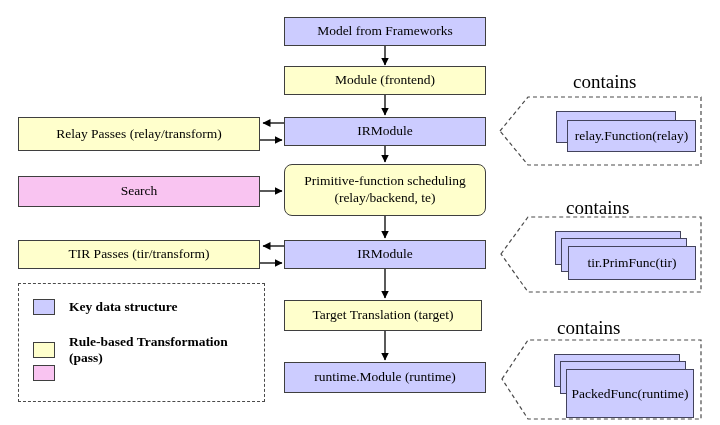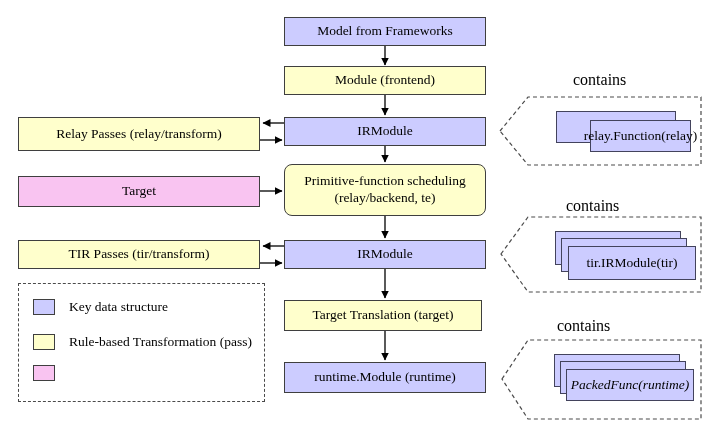--- a/index.html
+++ b/index.html
@@ -49,29 +49,30 @@
   }
   .tile-label {
     display: flex;
     align-items: center;
     justify-content: center;
     text-align: center;
   }
   .contains-label {
     position: absolute;
     z-index: 2;
-    font-size: 16px;
+    font-size: 19px;
   }
   .legend {
     position: absolute;
     left: 18px; top: 283px;
     width: 247px; height: 119px;
     box-sizing: border-box;
     border: 1px dashed #4a4a4a;
     z-index: 2;
+    font-weight: bold;
   }
   .legend-item {
     position: absolute;
     display: flex;
     align-items: center;
   }
   .legend-swatch {
     box-sizing: border-box;
     width: 22px; height: 16px;
     border: 1px solid #3f3f3f;
@@ -122,37 +123,37 @@
 (relay/backend, te)</div>
 
   <div class="node lavender" style="left:284px; top:240px; width:202px; height:29px;">IRModule</div>
 
   <div class="node yellow" style="left:284px; top:300px; width:198px; height:31px;">Target Translation (target)</div>
 
   <div class="node lavender" style="left:284px; top:362px; width:202px; height:31px;">runtime.Module (runtime)</div>
 
   <div class="node yellow" style="left:18px; top:117px; width:242px; height:34px;">Relay Passes (relay/transform)</div>
 
-  <div class="node pink" style="left:18px; top:176px; width:242px; height:31px;">Target</div>
+  <div class="node pink" style="left:18px; top:176px; width:242px; height:31px;">Search</div>
 
   <div class="node yellow" style="left:18px; top:240px; width:242px; height:29px;">TIR Passes (tir/transform)</div>
 
   <div class="contains-label" style="left:573px; top:71px;">contains</div>
   <div class="tile" style="left:556px; top:111px; width:120px; height:32px;"></div>
-  <div class="tile tile-label" style="left:590px; top:120px; width:101px; height:32px;text-align:right;">relay.Function(relay)</div>
+  <div class="tile tile-label" style="left:567px; top:120px; width:129px; height:32px;text-align:right;">relay.Function(relay)</div>
 
   <div class="contains-label" style="left:566px; top:197px;">contains</div>
   <div class="tile" style="left:555px; top:231px; width:126px; height:34px;"></div>
   <div class="tile" style="left:561px; top:238px; width:126px; height:34px;"></div>
-  <div class="tile tile-label" style="left:568px; top:246px; width:128px; height:34px;">tir.IRModule(tir)</div>
+  <div class="tile tile-label" style="left:568px; top:246px; width:128px; height:34px;">tir.PrimFunc(tir)</div>
 
   <div class="contains-label" style="left:557px; top:317px;">contains</div>
   <div class="tile" style="left:554px; top:354px; width:126px; height:33px;"></div>
   <div class="tile" style="left:560px; top:361px; width:126px; height:33px;"></div>
-  <div class="tile tile-label" style="left:566px; top:369px; width:128px; height:32px;font-style:italic;">PackedFunc(runtime)</div>
+  <div class="tile tile-label" style="left:566px; top:369px; width:128px; height:49px;">PackedFunc(runtime)</div>
 
   <div class="legend">
     <div class="legend-item" style="left:14px; top:15px; width:220px;">
       <span class="legend-swatch lavender"></span>
       <span class="legend-text">Key data structure</span>
     </div>
     <div class="legend-item" style="left:14px; top:50px; width:220px;">
       <span class="legend-swatch yellow"></span>
       <span class="legend-text">Rule-based Transformation (pass)</span>
     </div>

